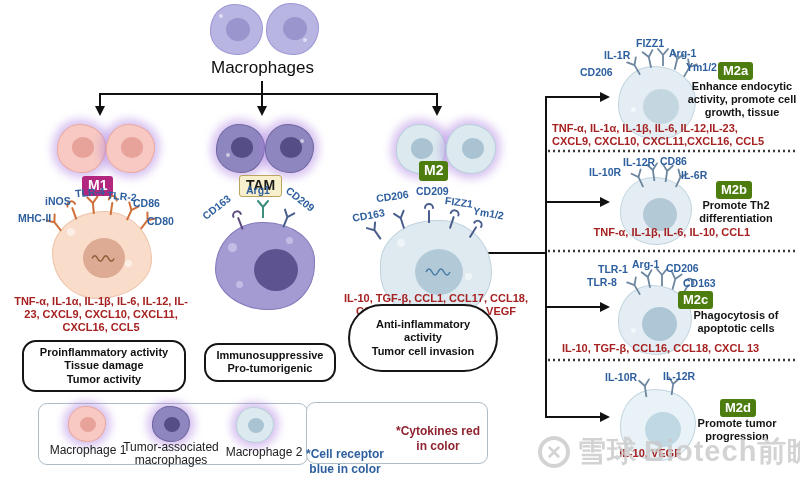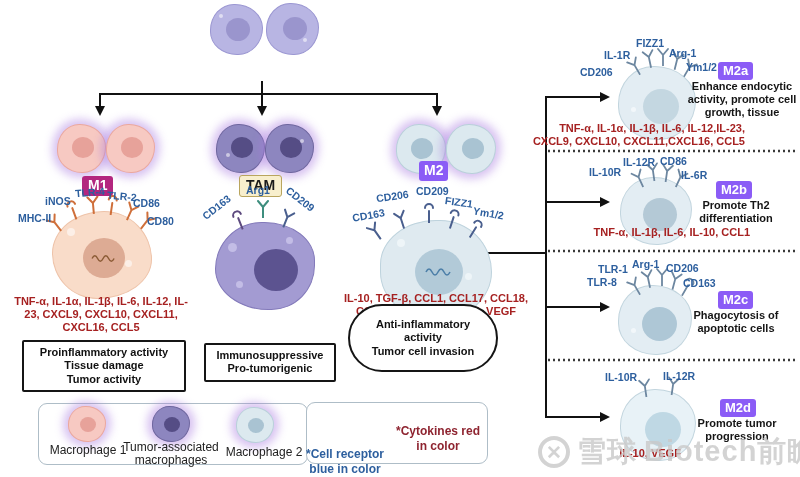--- a/index.html
+++ b/index.html
@@ -19,24 +19,24 @@
   .m1big{background:#f9dcc9;border-color:#eec3a9} .m1nuc{background:#ddab94}
   .tambig{background:#a39bd2;border-color:#837aba}.tamnuc{background:#5c5390}
   .m2big{background:#dfeaf0;border-color:#bed3dd} .m2nuc{background:#b2cad8}
   .sub{background:#e3edf3;border-color:#c2d5de}   .subnuc{background:#c4d7e1}
 
   
   .title{position:absolute;z-index:3;font-size:17px;font-weight:500;color:#0d0d0d;text-align:center}
   .tag{position:absolute;z-index:4;font-weight:bold;text-align:center;border-radius:3px;padding:1px 6px;font-size:14px;line-height:1.25}
   .tag-m1{background:#b3267f;color:#fff}
   .tag-tam{background:#f8efcd;color:#1a1a1a;border:1px solid #b9a55e}
-  .tag-green{background:#8b5cf6;color:#fff;font-size:13px;padding:1px 5px}
+  .tag-green{background:#4d7c0f;color:#fff;font-size:13px;padding:1px 5px}
   .rlabel{position:absolute;z-index:4;color:#2d5f9e;font-weight:bold;font-size:10.5px;white-space:nowrap}
   .cyt{position:absolute;z-index:4;color:#a62121;font-weight:bold;font-size:11px;line-height:1.2;text-align:center}
-  .fn{position:absolute;z-index:4;border:2px solid #151515;border-radius:2px;background:#fff;color:#111;
+  .fn{position:absolute;z-index:4;border:2px solid #151515;border-radius:14px;background:#fff;color:#111;
       font-weight:bold;font-size:11px;text-align:center;padding:4px 8px;line-height:1.22;box-sizing:border-box}
   .desc{position:absolute;z-index:4;color:#151515;font-weight:bold;font-size:11px;text-align:center;line-height:1.2}
 
   
   .ric{position:absolute;z-index:3;width:14px;height:20px}
   .ric svg{display:block;width:14px;height:20px}
   .or{color:#cf6f3a}.pu{color:#5d4a7e}.te{color:#3e8e7e}.sl{color:#4a5f8e}.bl{color:#6d87a0}
 
   
   .lbox{position:absolute;z-index:2;border:1.5px solid #aebdc7;border-radius:9px;background:#fff;box-sizing:border-box}
@@ -77,20 +77,21 @@
   </svg>
 
   <div class="blob lav" style="left:210px;top:4px;width:53px;height:51px">
     <span class="nuc lavnuc" style="left:15px;top:13px;width:24px;height:23px"></span>
     <span class="dot" style="left:8px;top:9px;width:4px;height:4px"></span>
   </div>
   <div class="blob lav" style="left:266px;top:3px;width:53px;height:52px">
     <span class="nuc lavnuc" style="left:16px;top:13px;width:24px;height:23px"></span>
     <span class="dot" style="left:36px;top:34px;width:4px;height:4px"></span>
   </div>
+  <div class="title" style="left:190px;top:58px;width:145px">Macrophages</div>
 
   <div class="blob pink glow" style="left:57px;top:124px;width:49px;height:49px">
     <span class="nuc pinknuc" style="left:14px;top:12px;width:22px;height:21px"></span>
   </div>
   <div class="blob pink glow" style="left:106px;top:124px;width:49px;height:49px">
     <span class="nuc pinknuc" style="left:14px;top:12px;width:22px;height:21px"></span>
   </div>
   <div class="tag tag-m1" style="left:82px;top:176px">M1</div>
 
   <span class="rlabel" style="left:45px;top:195px">iNOS</span>
@@ -275,21 +276,21 @@
       <svg viewBox="0 0 14 20">
         <path d="M7 20V9M7 9 2 3M7 9l5-6" fill="none" stroke="currentColor" stroke-width="1.8" stroke-linecap="round"></path>
       </svg>
     </span>
   <div class="blob sub" style="left:618px;top:66px;width:78px;height:74px">
     <span class="nuc subnuc" style="left:24px;top:22px;width:36px;height:35px"></span>
     <span class="dot" style="left:12px;top:40px;width:5px;height:5px;background:#f2f7fa"></span>
   </div>
   <div class="tag tag-green" style="left:718px;top:62px">M2a</div>
   <div class="desc" style="left:686px;top:80px;width:112px">Enhance endocytic activity, promote cell growth, tissue</div>
-  <div class="cyt" style="left:531px;top:122px;width:214px;text-align:right">TNF-α, IL-1α, IL-1β, IL-6, IL-12,IL-23, CXCL9, CXCL10, CXCL11,CXCL16, CCL5</div>
+  <div class="cyt" style="left:552px;top:122px;width:214px;text-align:left">TNF-α, IL-1α, IL-1β, IL-6, IL-12,IL-23, CXCL9, CXCL10, CXCL11,CXCL16, CCL5</div>
 
   <span class="rlabel" style="left:623px;top:156px">IL-12R</span>
   <span class="rlabel" style="left:660px;top:155px">CD86</span>
   <span class="rlabel" style="left:589px;top:166px">IL-10R</span>
   <span class="rlabel" style="left:681px;top:169px">IL-6R</span>
   <span class="ric bl" style="left:632px;top:168px;transform:rotate(-25deg)">
       <svg viewBox="0 0 14 20">
         <path d="M7 20V9M7 9 2 3M7 9l5-6" fill="none" stroke="currentColor" stroke-width="1.8" stroke-linecap="round"></path>
       </svg>
     </span>
@@ -342,22 +343,23 @@
     </span>
   <span class="ric bl" style="left:680px;top:277px;transform:rotate(30deg)">
       <svg viewBox="0 0 14 20">
         <path d="M7 20V8M3 5a4 4 0 0 1 8 0" fill="none" stroke="currentColor" stroke-width="1.8" stroke-linecap="round"></path>
       </svg>
     </span>
   <div class="blob sub" style="left:618px;top:285px;width:74px;height:70px">
     <span class="nuc subnuc" style="left:23px;top:21px;width:35px;height:34px;background:#aec7d6"></span>
     <span class="dot" style="left:12px;top:42px;width:5px;height:5px;background:#f2f7fa"></span>
   </div>
-  <div class="tag tag-green" style="left:718px;top:291px">M2c</div>
+  <div class="tag tag-green" style="left:678px;top:291px">M2c</div>
   <div class="desc" style="left:692px;top:309px;width:88px">Phagocytosis of apoptotic cells</div>
+  <div class="cyt" style="left:562px;top:342px;width:220px;white-space:nowrap;text-align:left">IL-10, TGF-β, CCL16, CCL18, CXCL 13</div>
 
   <span class="rlabel" style="left:605px;top:371px">IL-10R</span>
   <span class="rlabel" style="left:663px;top:370px">IL-12R</span>
   <span class="ric bl" style="left:638px;top:377px;transform:rotate(-8deg)">
       <svg viewBox="0 0 14 20">
         <path d="M7 20V9M7 9 2 3M7 9l5-6" fill="none" stroke="currentColor" stroke-width="1.8" stroke-linecap="round"></path>
       </svg>
     </span>
   <span class="ric bl" style="left:666px;top:375px;transform:rotate(8deg)">
       <svg viewBox="0 0 14 20">

